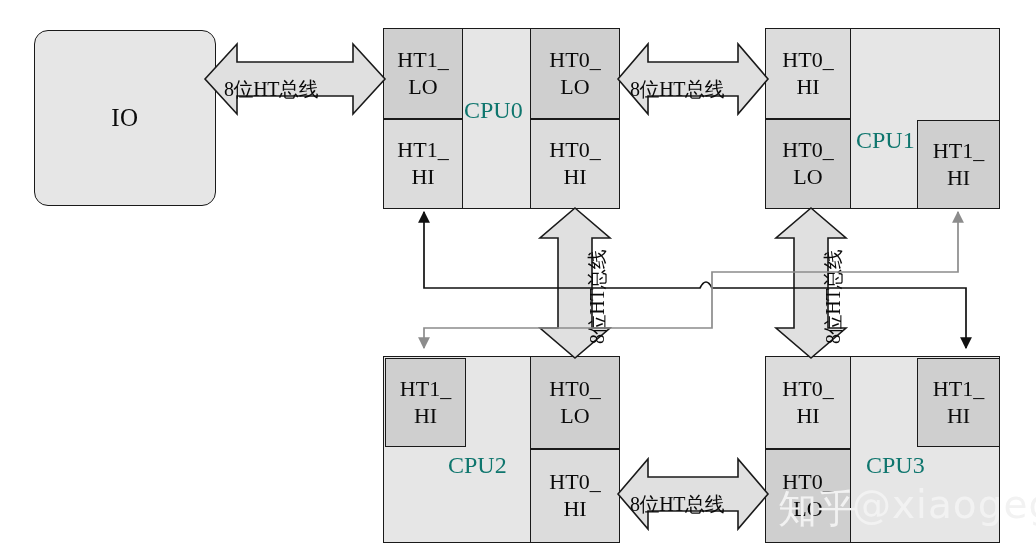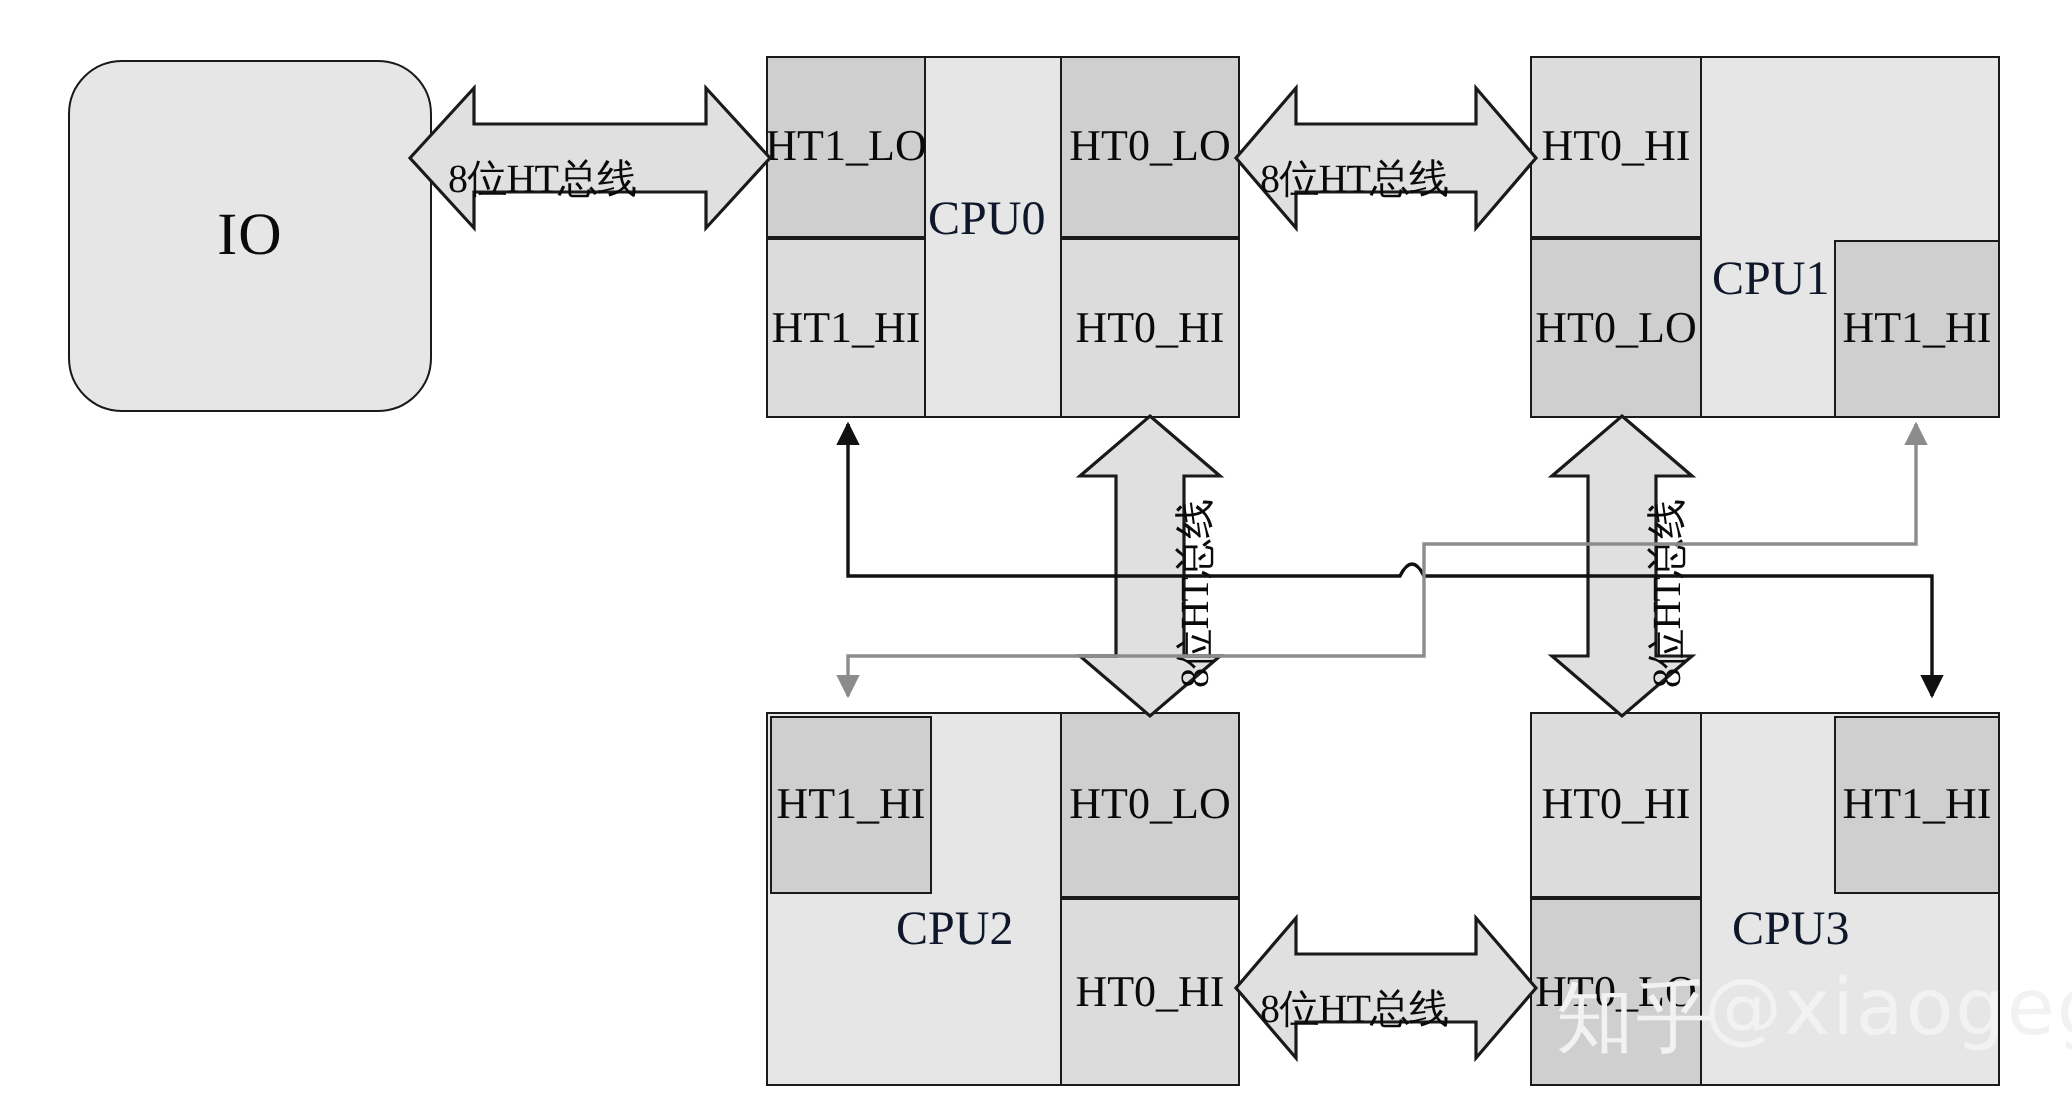--- a/index.html
+++ b/index.html
@@ -12,37 +12,37 @@
     width:1036px;
     height:555px;
     background:#ffffff;
     overflow:hidden;
   }
   
   .box{position:absolute;box-sizing:border-box;}
   .iobox{
     background:#e6e6e6;
     border:1.6px solid #1a1a1a;
-    border-radius:27px;
+    border-radius:14px;
     display:flex;align-items:center;justify-content:center;
-    font-size:30px;color:#0a0a0a;letter-spacing:.5px;
+    font-size:25px;color:#0a0a0a;letter-spacing:.5px;
   }
   .cpu{
     background:#e6e6e6;
     border:1.8px solid #1a1a1a;
   }
   .cpu-label{
     position:absolute;
-    font-size:24px;color:#0f172a;
+    font-size:24px;color:#0f766e;
     white-space:nowrap;
   }
   .port{
     position:absolute;box-sizing:border-box;
     border:1.6px solid #1a1a1a;
-    display:flex;flex-direction:row;
+    display:flex;flex-direction:column;
     align-items:center;justify-content:center;
     font-size:22px;line-height:1.22;color:#0a0a0a;
     text-align:center;
     white-space:nowrap;
   }
   .port .l1,.port .l2{display:block;}
   .p-dark{background:#cfcfcf;}
   .p-light{background:#dcdcdc;}
   
   .arrow{position:absolute;}

